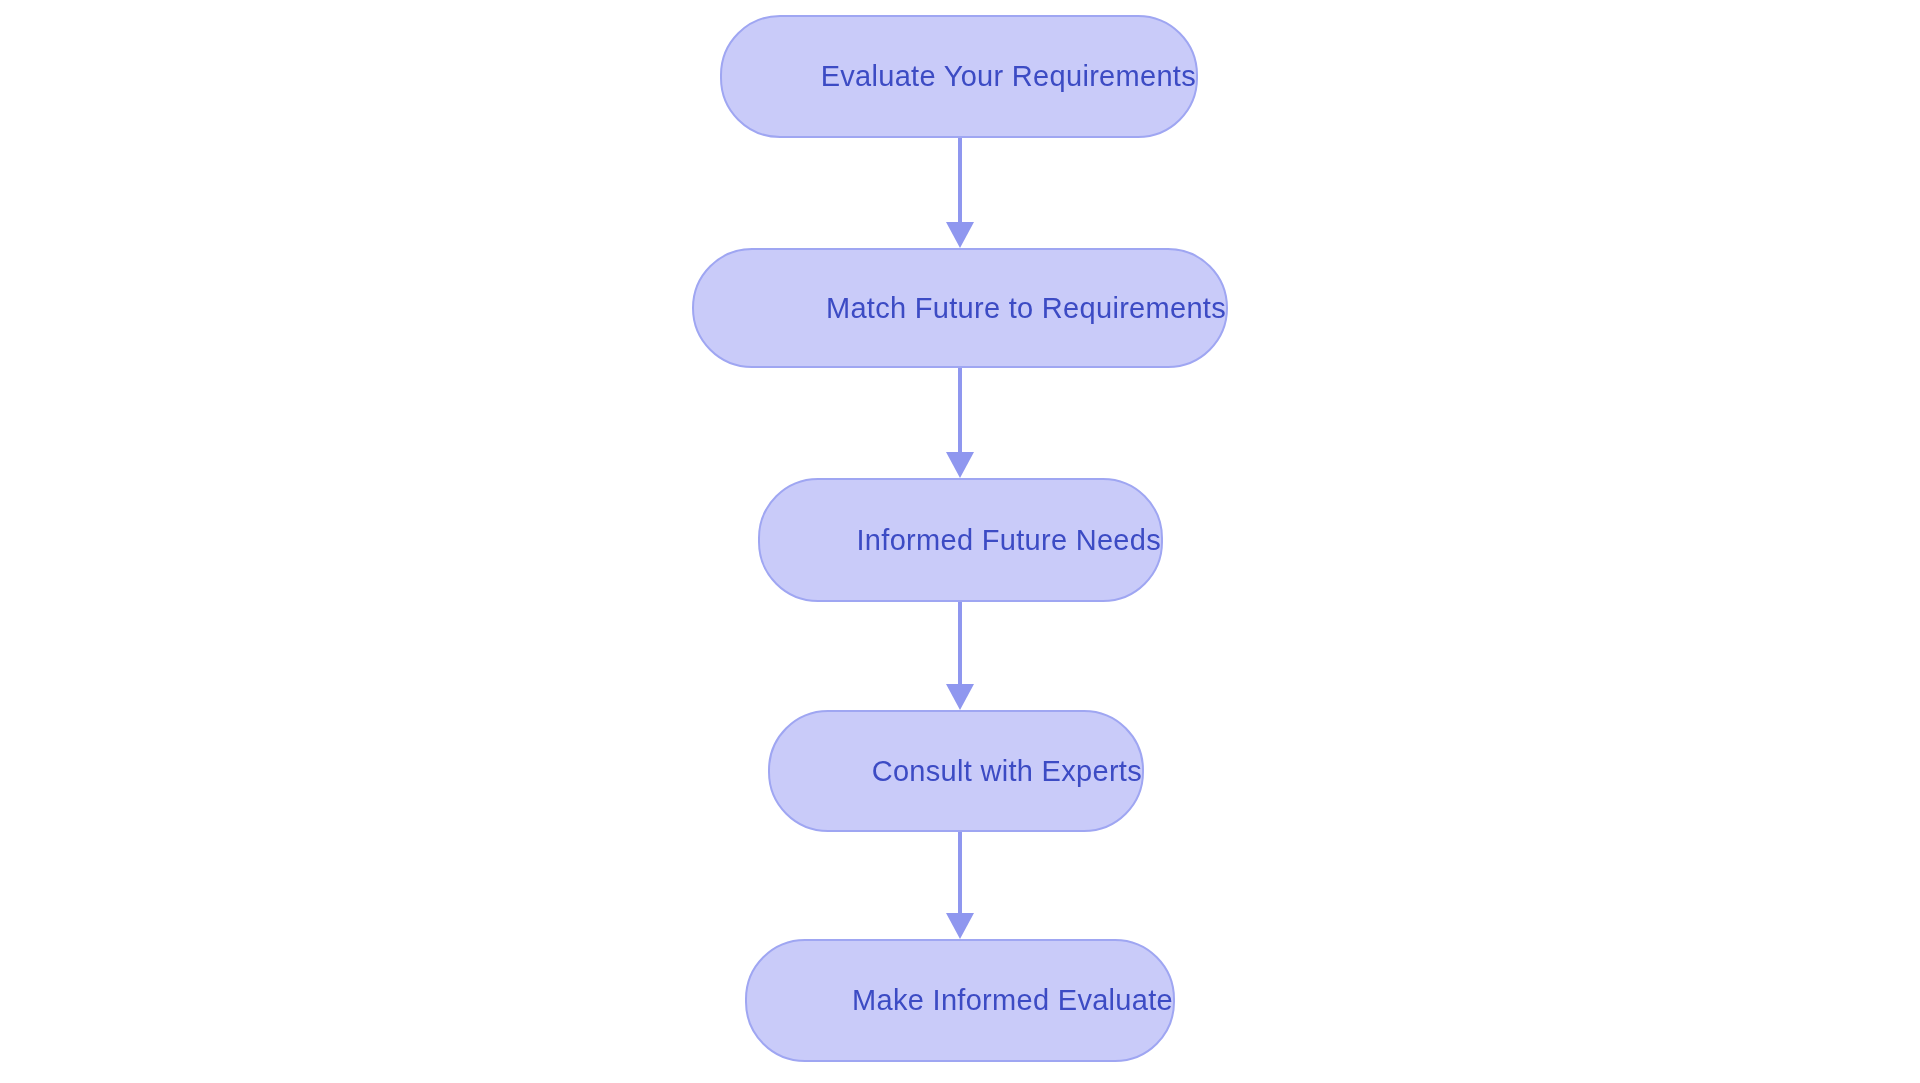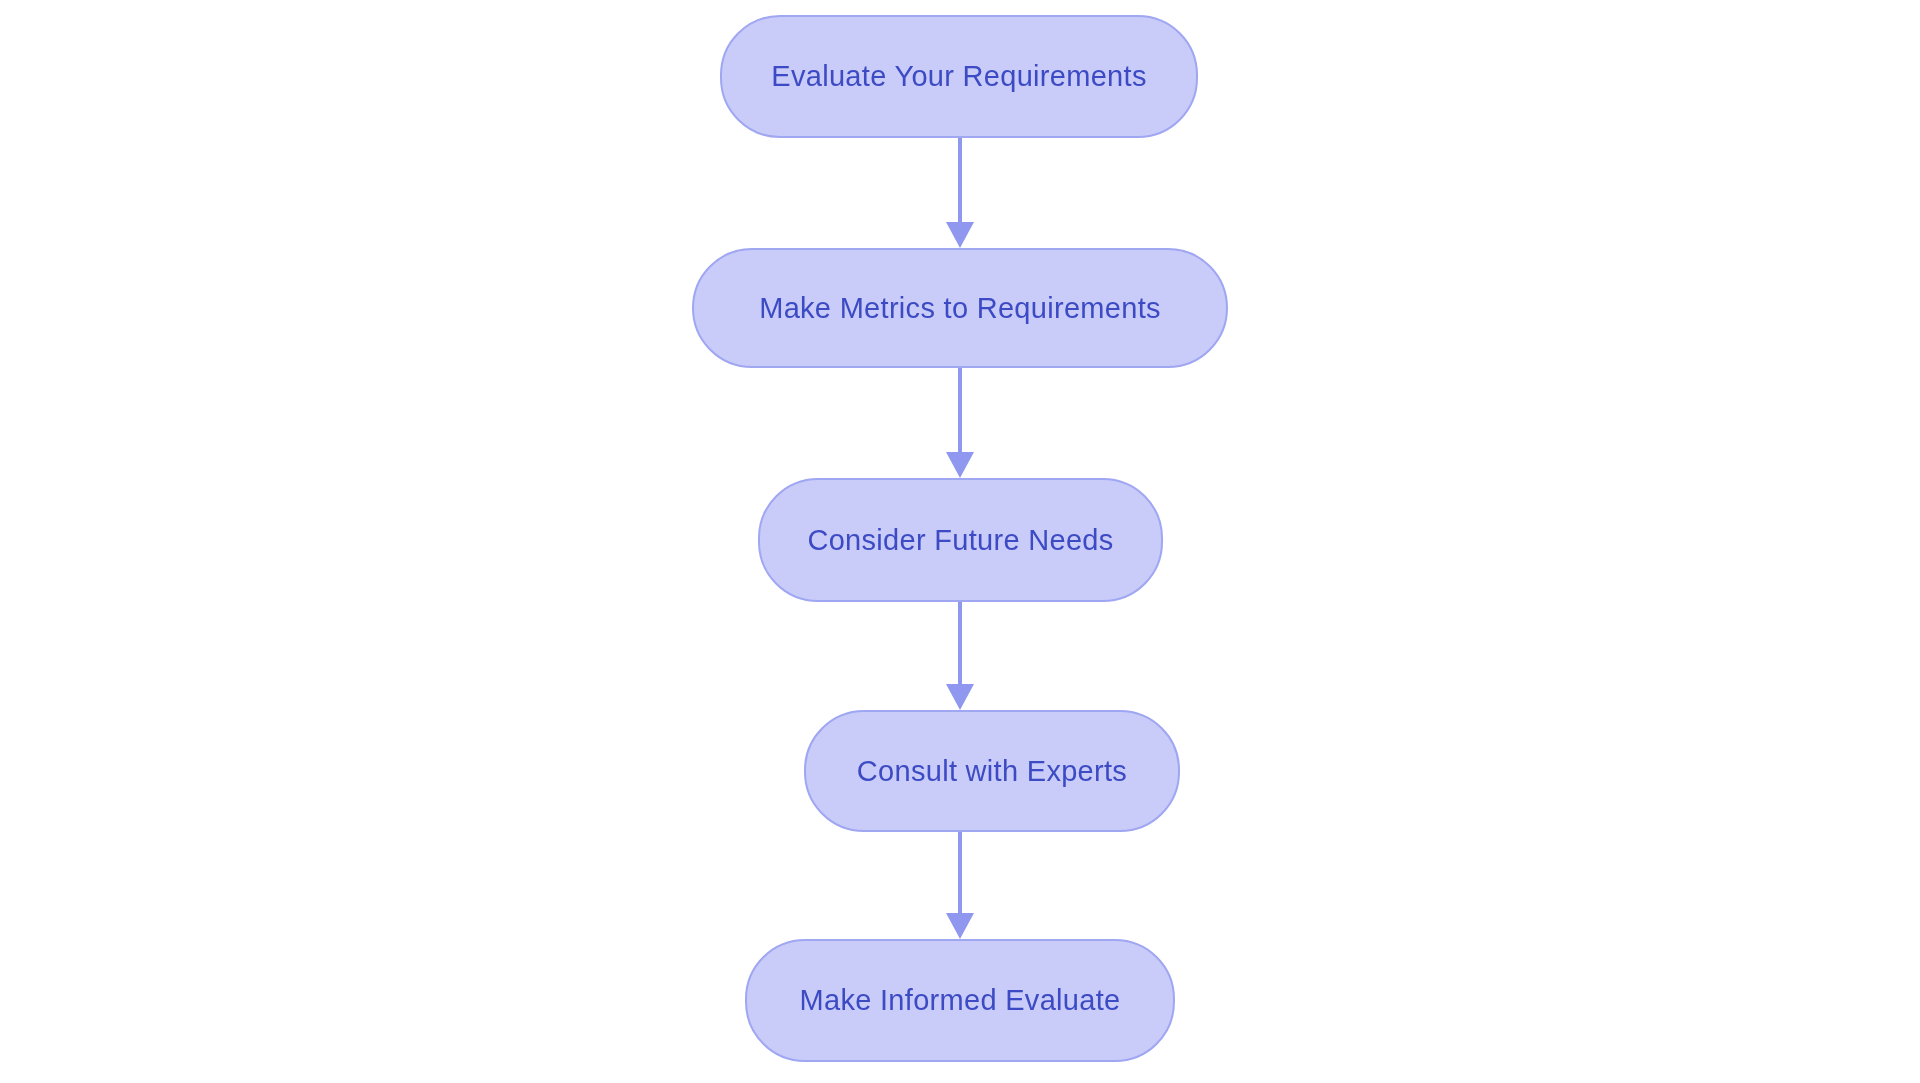--- a/index.html
+++ b/index.html
@@ -18,37 +18,37 @@
     width: 1920px;
     height: 1083px;
     background: var(--background);
     overflow: hidden;
   }
 
   .node {
     position: absolute;
     display: flex;
     align-items: center;
-    justify-content: center;
+    justify-content: flex-end;
     background: var(--node-fill);
     border: 2px solid var(--node-border);
     border-radius: 60px;
   }
   .node-label {
     color: var(--node-text);
     font-size: 29px;
     letter-spacing: 0.3px;
     white-space: nowrap;
     text-align: center;
   }
 
   .node-1 { left: 720px; top:  15px; width: 478px; height: 123px; }
   .node-2 { left: 692px; top: 248px; width: 536px; height: 120px; }
   .node-3 { left: 758px; top: 478px; width: 405px; height: 124px; }
-  .node-4 { left: 804px; top: 710px; width: 376px; height: 122px; }
+  .node-4 { left: 768px; top: 710px; width: 376px; height: 122px; }
   .node-5 { left: 745px; top: 939px; width: 430px; height: 123px; }
 
   .arrow {
     position: absolute;
     left: 946px;            
     width: 28px;
     display: flex;
     flex-direction: column;
     align-items: center;
   }
@@ -79,30 +79,30 @@
   <div class="node node-1">
     <span class="node-label">Evaluate Your Requirements</span>
   </div>
 
   <div class="arrow arrow-1">
     <div class="arrow-shaft"></div>
     <div class="arrow-head"></div>
   </div>
 
   <div class="node node-2">
-    <span class="node-label">Make Metrics to Requirements</span>
+    <span class="node-label">Match Future to Requirements</span>
   </div>
 
   <div class="arrow arrow-2">
     <div class="arrow-shaft"></div>
     <div class="arrow-head"></div>
   </div>
 
   <div class="node node-3">
-    <span class="node-label">Consider Future Needs</span>
+    <span class="node-label">Informed Future Needs</span>
   </div>
 
   <div class="arrow arrow-3">
     <div class="arrow-shaft"></div>
     <div class="arrow-head"></div>
   </div>
 
   <div class="node node-4">
     <span class="node-label">Consult with Experts</span>
   </div>

